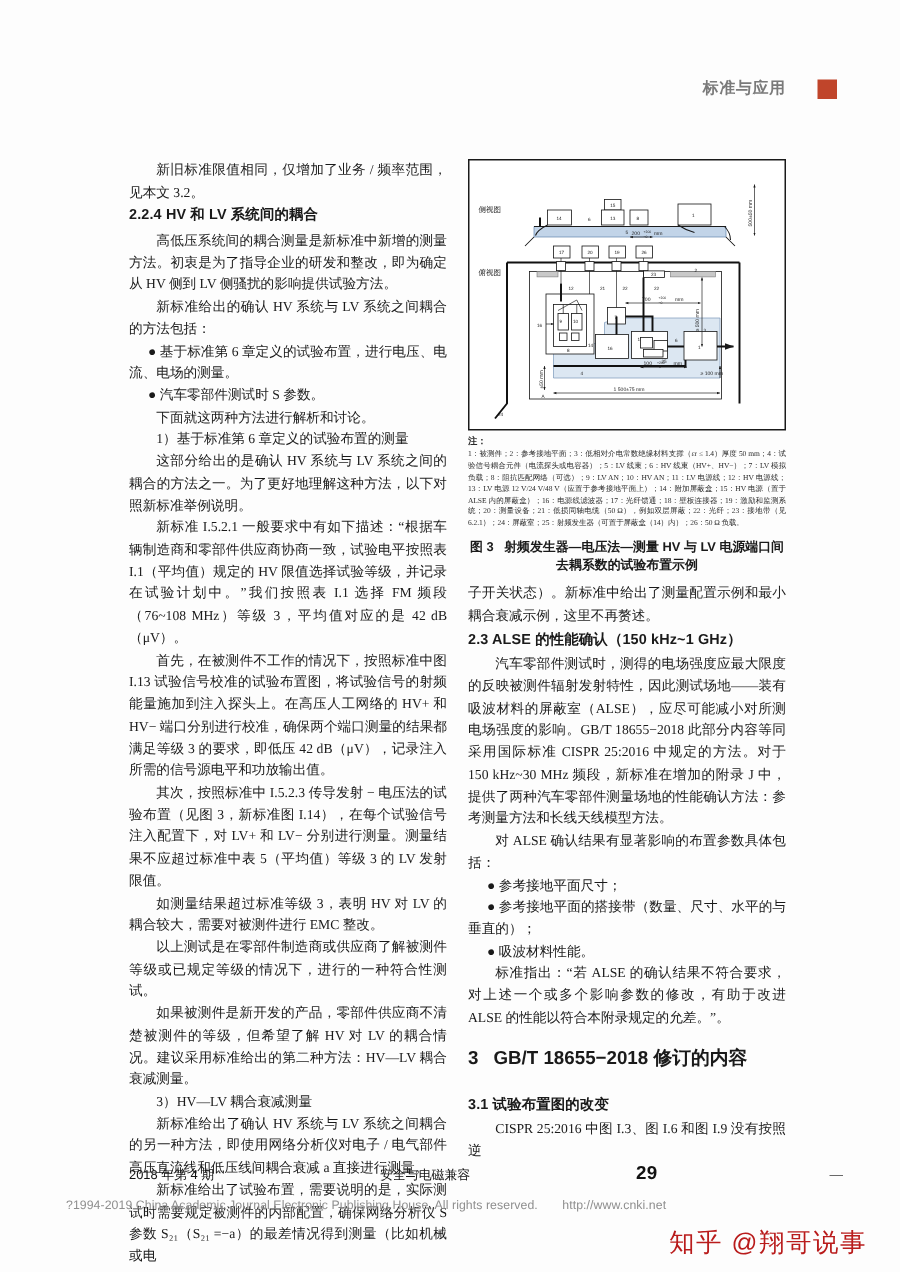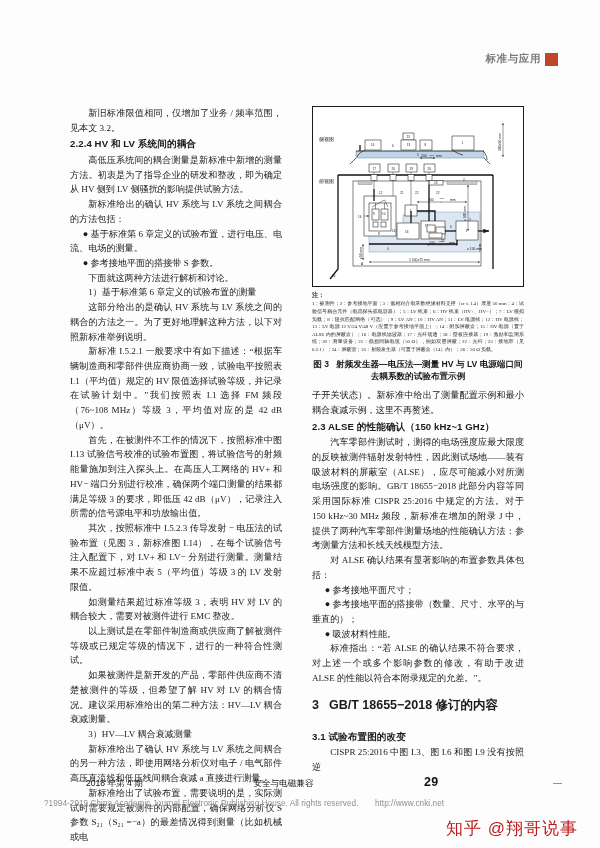--- a/index.html
+++ b/index.html
@@ -22,21 +22,21 @@
     background: #fdfdfd;
   }
 
   
   .running-header {
     position: absolute;
     top: 52px;
     right: 42px;
     display: flex;
     align-items: center;
-    gap: 4px;
+    gap: 21px;
   }
   .running-header .rh-text {
     font-family: "Liberation Sans", "DejaVu Sans", sans-serif;
     font-size: 10.5px;
     font-weight: bold;
     color: #7a7a7a;
     letter-spacing: .6px;
   }
   .running-header .rh-square {
     width: 13px;
@@ -55,21 +55,21 @@
 
   
   .col {
     position: absolute;
     top: 106px;
     width: 212px;
     font-size: 9.1px;
     line-height: 1.62;
     text-align: justify;
   }
-  .col-left  { left: 70px; }
+  .col-left  { left: 86px; }
   .col-right { left: 312px; }
 
   p { margin: 0; }
   .ind { text-indent: 2em; }
   .noind { text-indent: 0; }
   .bullet { text-indent: 1.4em; }
 
   .h3 {
     font-family: "Liberation Sans", "DejaVu Sans", sans-serif;
     font-size: 9.6px;
@@ -186,21 +186,21 @@
     <span class="rh-square"></span>
   </div>
   <div class="header-rule"></div>
 
   <div class="col col-left">
     <p class="ind">新旧标准限值相同，仅增加了业务 / 频率范围，见本文 3.2。</p>
     <p class="h3">2.2.4  HV 和 LV 系统间的耦合</p>
     <p class="ind">高低压系统间的耦合测量是新标准中新增的测量方法。初衷是为了指导企业的研发和整改，即为确定从 HV 侧到 LV 侧骚扰的影响提供试验方法。</p>
     <p class="ind">新标准给出的确认 HV 系统与 LV 系统之间耦合的方法包括：</p>
     <p class="bullet">● 基于标准第 6 章定义的试验布置，进行电压、电流、电场的测量。</p>
-    <p class="bullet">● 参考接地平面的搭接带 S 参数。</p>
+    <p class="bullet">● 汽车零部件测试时 S 参数。</p>
     <p class="ind">下面就这两种方法进行解析和讨论。</p>
     <p class="ind">1）基于标准第 6 章定义的试验布置的测量</p>
     <p class="ind">这部分给出的是确认 HV 系统与 LV 系统之间的耦合的方法之一。为了更好地理解这种方法，以下对照新标准举例说明。</p>
     <p class="ind">新标准 I.5.2.1 一般要求中有如下描述：“根据车辆制造商和零部件供应商协商一致，试验电平按照表 I.1（平均值）规定的 HV 限值选择试验等级，并记录在试验计划中。”我们按照表 I.1 选择 FM 频段（76~108 MHz）等级 3，平均值对应的是 42 dB（μV）。</p>
     <p class="ind">首先，在被测件不工作的情况下，按照标准中图 I.13 试验信号校准的试验布置图，将试验信号的射频能量施加到注入探头上。在高压人工网络的 HV+ 和 HV− 端口分别进行校准，确保两个端口测量的结果都满足等级 3 的要求，即低压 42 dB（μV），记录注入所需的信号源电平和功放输出值。</p>
     <p class="ind">其次，按照标准中 I.5.2.3 传导发射 − 电压法的试验布置（见图 3，新标准图 I.14），在每个试验信号注入配置下，对 LV+ 和 LV− 分别进行测量。测量结果不应超过标准中表 5（平均值）等级 3 的 LV 发射限值。</p>
     <p class="ind">如测量结果超过标准等级 3，表明 HV 对 LV 的耦合较大，需要对被测件进行 EMC 整改。</p>
     <p class="ind">以上测试是在零部件制造商或供应商了解被测件等级或已规定等级的情况下，进行的一种符合性测试。</p>
     <p class="ind">如果被测件是新开发的产品，零部件供应商不清楚被测件的等级，但希望了解 HV 对 LV 的耦合情况。建议采用标准给出的第二种方法：HV—LV 耦合衰减测量。</p>
     <p class="ind">3）HV—LV 耦合衰减测量</p>

